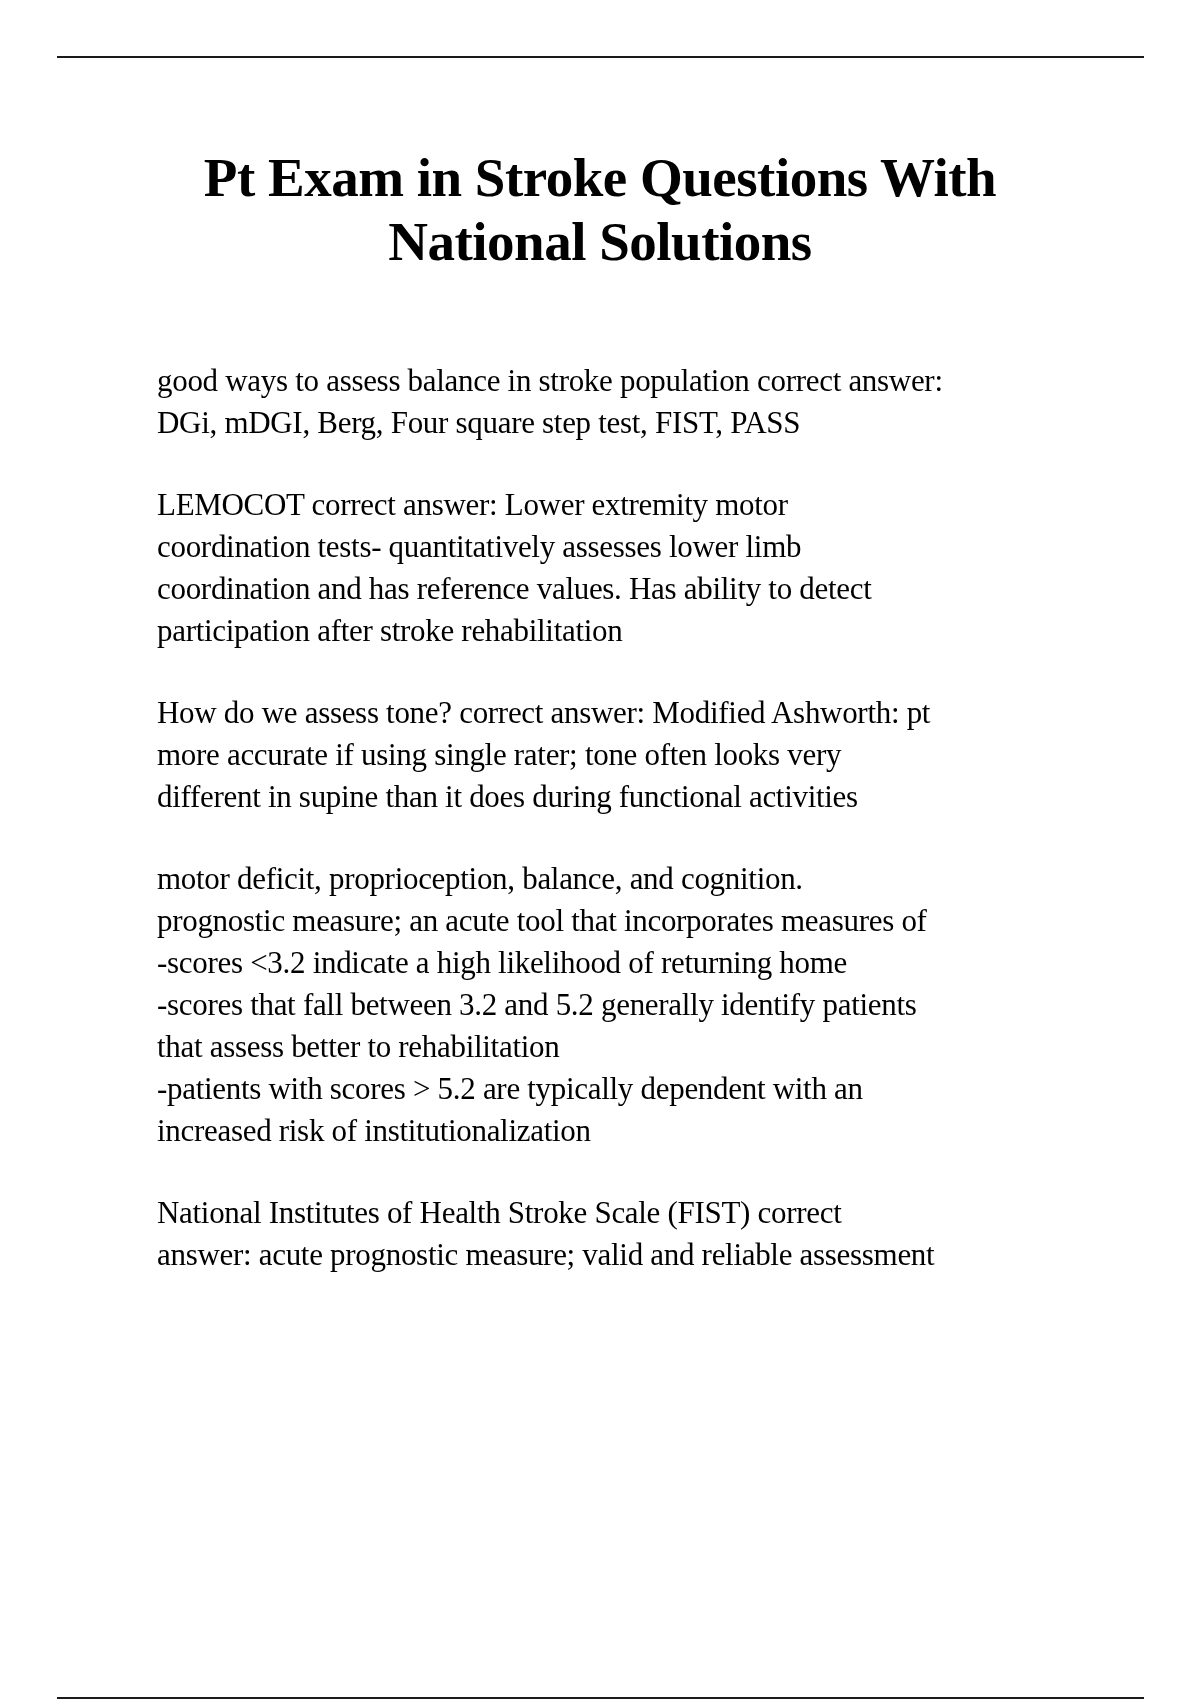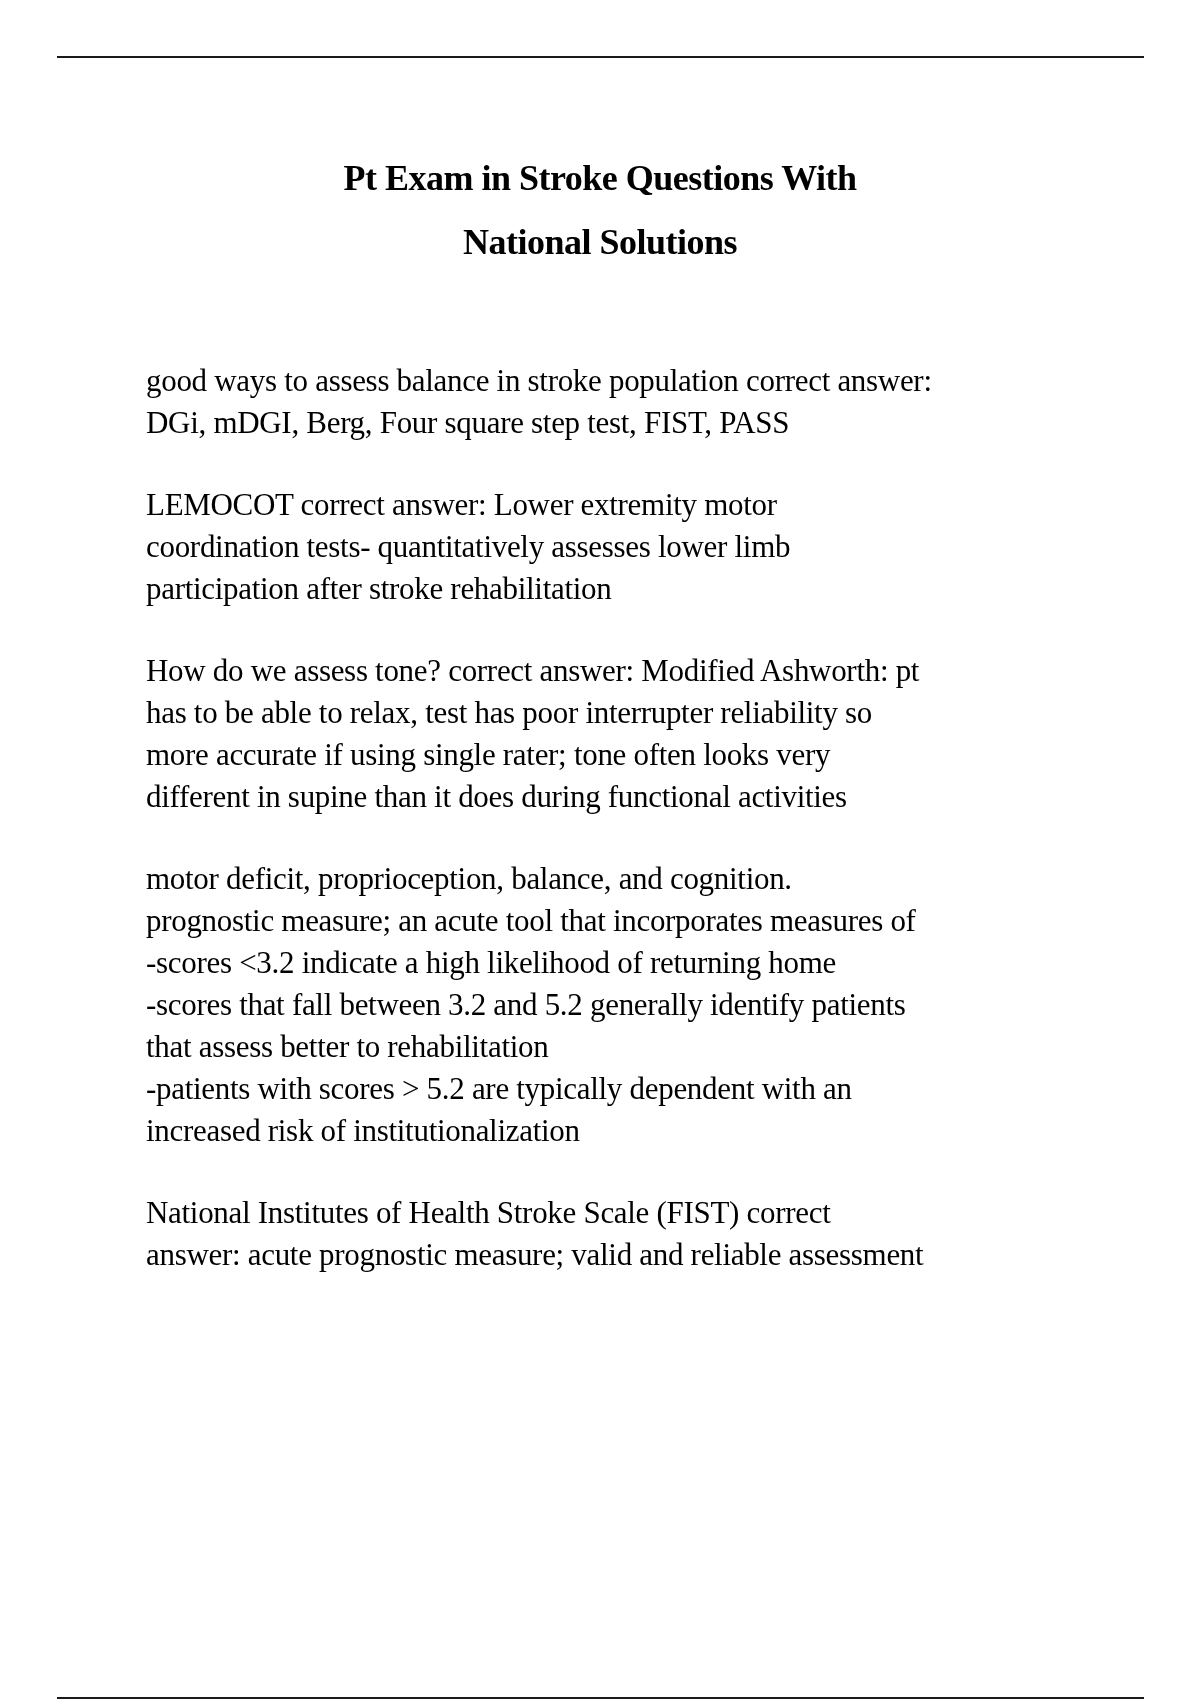--- a/index.html
+++ b/index.html
@@ -24,63 +24,63 @@
     }
     .rule-top { top: 56px; }
     .rule-bottom { top: 1697px; }
     .title {
       position: absolute;
       top: 146px;
       left: 0;
       width: 1200px;
       text-align: center;
       font-weight: bold;
-      font-size: 36px;
+      font-size: 55px;
       line-height: 64px;
       letter-spacing: -0.5px;
       margin: 0;
     }
     .title span { display: block; }
     .content {
       position: absolute;
       top: 360px;
       left: 146px;
       width: 960px;
     }
     .qa {
       margin: 0 0 40px 0;
       font-size: 31px;
       line-height: 42px;
       letter-spacing: -0.3px;
     }
-    .qa .line { display: block; white-space: nowrap; }
+    .qa .line { display: block; white-space: nowrap; margin-left: 11px; }
   </style>
 </head>
 <body>
 
 <div class="rule rule-top"></div>
 
 <h1 class="title">
   <span>Pt Exam in Stroke Questions With</span>
   <span>National Solutions</span>
 </h1>
 
 <div class="content">
   <p class="qa">
     <span class="line">good ways to assess balance in stroke population correct answer:</span>
     <span class="line">DGi, mDGI, Berg, Four square step test, FIST, PASS</span>
   </p>
   <p class="qa">
     <span class="line">LEMOCOT correct answer:  Lower extremity motor</span>
     <span class="line">coordination tests- quantitatively assesses lower limb</span>
+    <span class="line">coordination and has reference values. Has ability to detect</span>
     <span class="line">participation after stroke rehabilitation</span>
   </p>
   <p class="qa">
     <span class="line">How do we assess tone? correct answer:  Modified Ashworth: pt</span>
-    <span class="line">has to be able to relax, test has poor interrupter reliability so</span>
     <span class="line">more accurate if using single rater; tone often looks very</span>
     <span class="line">different in supine than it does during functional activities</span>
   </p>
   <p class="qa">
     <span class="line">motor deficit, proprioception, balance, and cognition.</span>
     <span class="line">prognostic measure; an acute tool that incorporates measures of</span>
     <span class="line">-scores &lt;3.2 indicate a high likelihood of returning home</span>
     <span class="line">-scores that fall between 3.2 and 5.2 generally identify patients</span>
     <span class="line">that assess better to rehabilitation</span>
     <span class="line">-patients with scores &gt; 5.2 are typically dependent with an</span>

